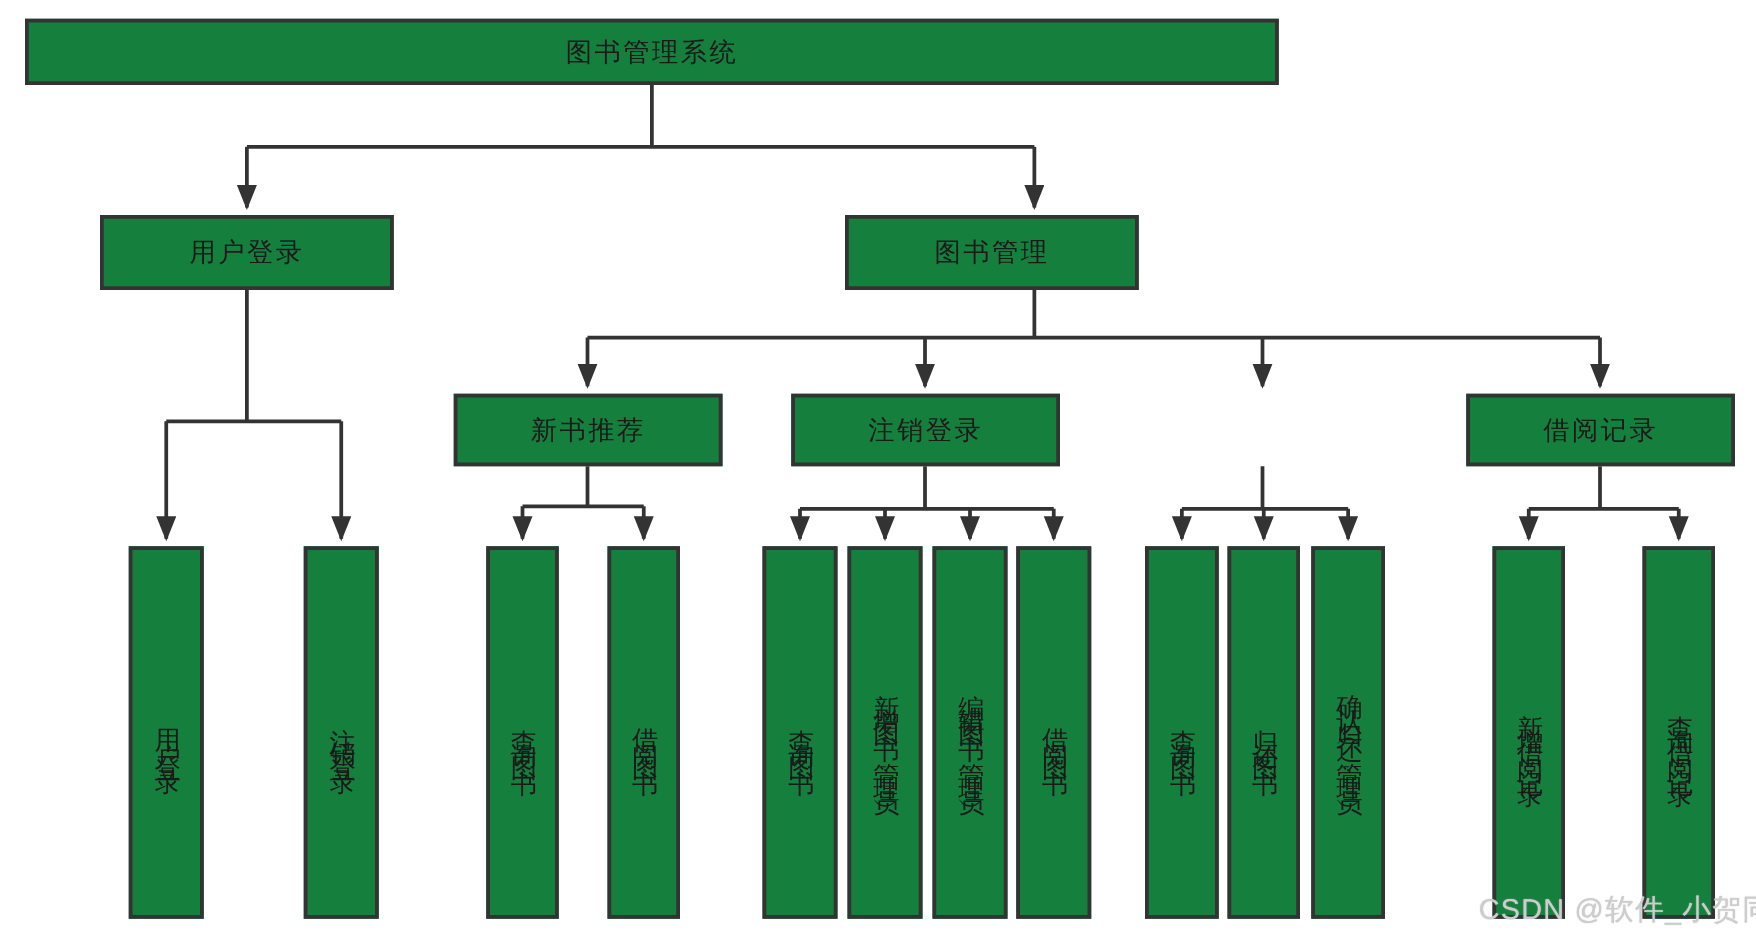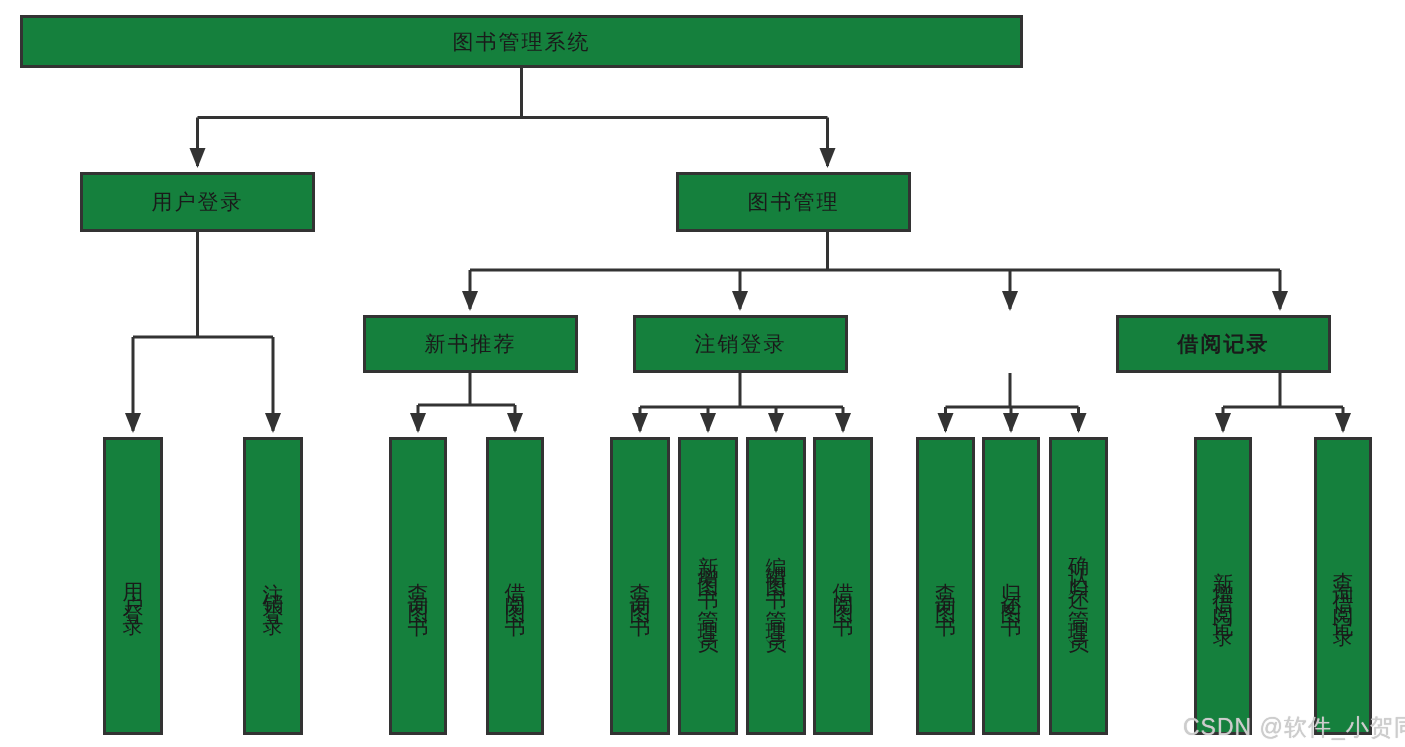--- a/index.html
+++ b/index.html
@@ -90,21 +90,21 @@
     </g>
   </svg>
 
   <div class="box root">图书管理系统</div>
 
   <div class="box lvl2" style="left:80px;">用户登录</div>
   <div class="box lvl2" style="left:676px;">图书管理</div>
 
   <div class="box lvl3" style="left:363px;">新书推荐</div>
   <div class="box lvl3" style="left:633px;">注销登录</div>
-  <div class="box lvl3" style="left:1116px;font-weight:bold;">借阅记录</div>
+  <div class="box lvl3" style="left:1173px;">借阅记录</div>
 
   <div class="box vbox" style="left:103px;width:60px;">用户登录</div>
   <div class="box vbox" style="left:243px;width:60px;">注销登录</div>
 
   <div class="box vbox" style="left:389px;width:58px;">查询图书</div>
   <div class="box vbox" style="left:486px;width:58px;">借阅图书</div>
 
   <div class="box vbox" style="left:610px;width:60px;">查询图书</div>
   <div class="box vbox" style="left:678px;width:60px;">新增图书（管理员）</div>
   <div class="box vbox" style="left:746px;width:60px;">编辑图书（管理员）</div>

